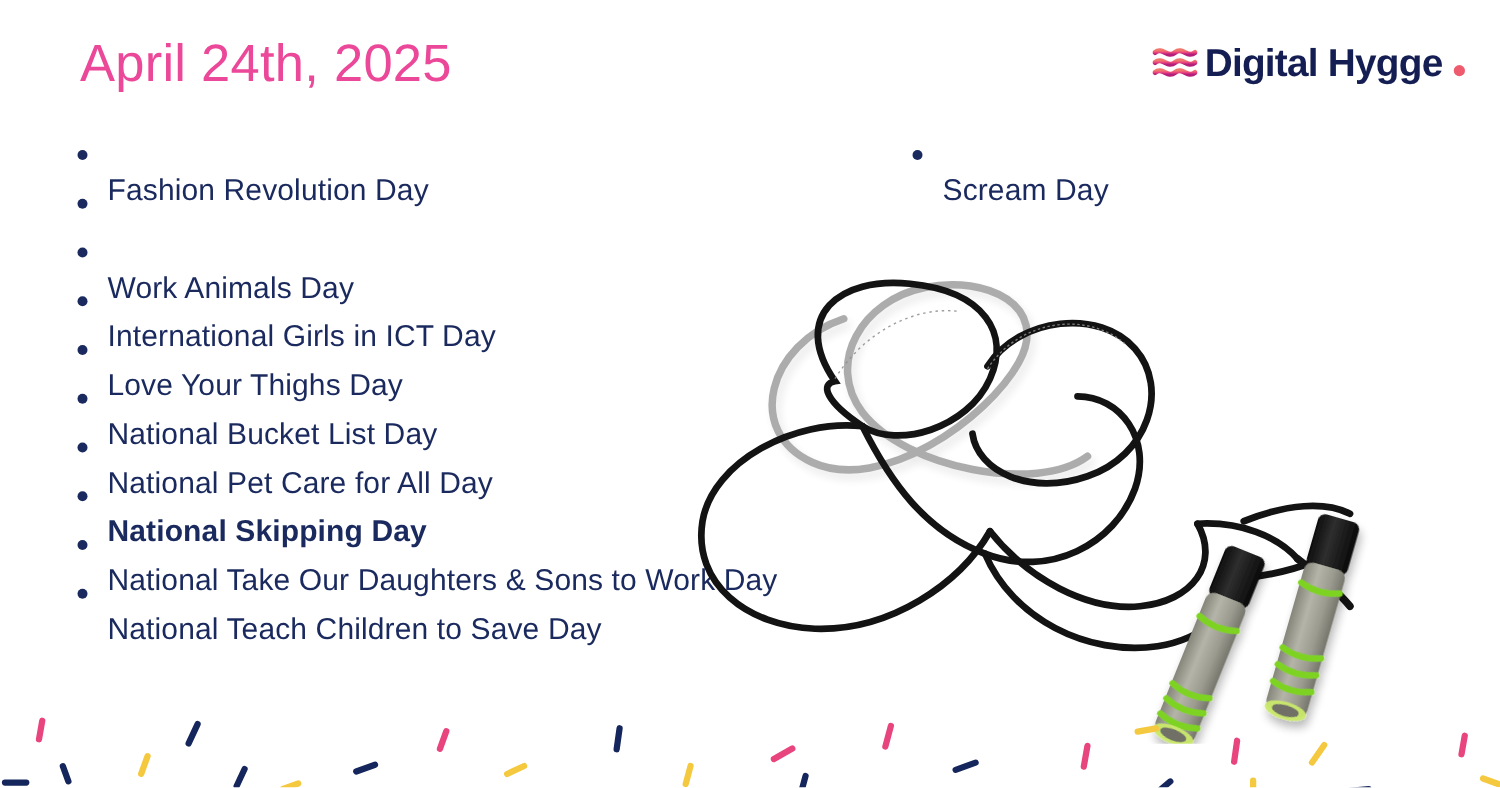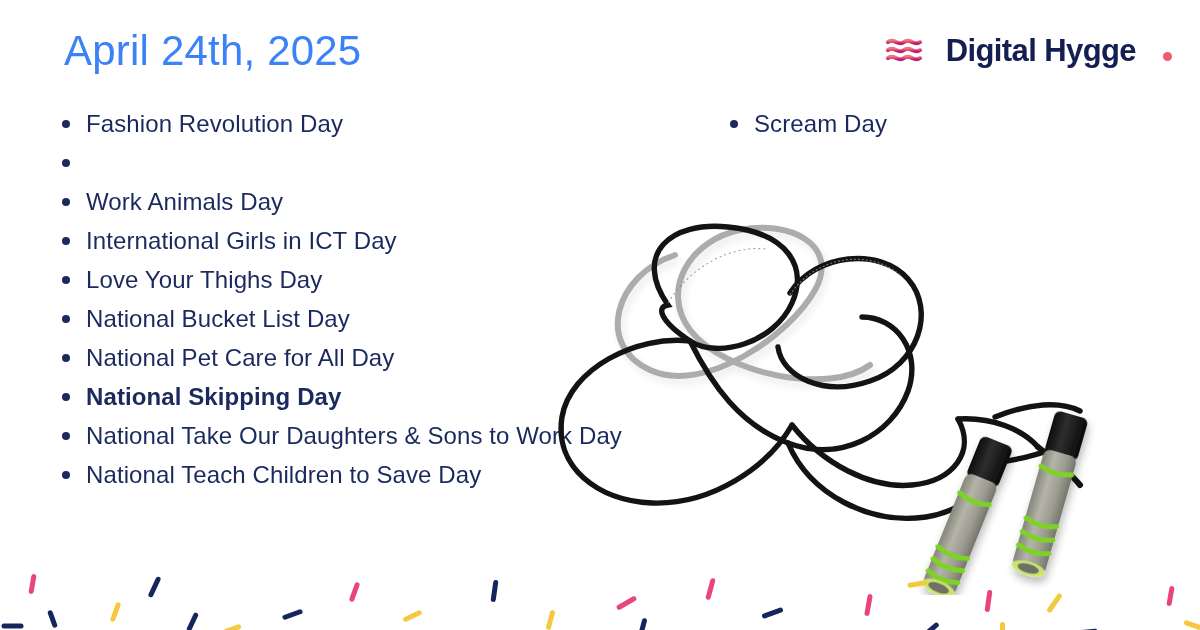--- a/index.html
+++ b/index.html
@@ -16,31 +16,31 @@
   }
 
   
   #page-title {
     position: absolute;
     left: 64px;
     top: 27px;
     font-size: 42px;
     font-weight: 400;
     letter-spacing: 0.2px;
-    color: #3b82f6;
+    color: #ec4899;
     white-space: nowrap;
   }
 
   #brand-logo {
     position: absolute;
     right: 28px;
     top: 33px;
     display: flex;
     align-items: center;
-    gap: 24px;
+    gap: 6px;
   }
   #brand-logo .wave-icon {
     width: 36px;
     height: 32px;
     display: block;
     flex: 0 0 auto;
   }
   #brand-logo .brand-text {
     font-size: 31px;
     font-weight: bold;
@@ -84,20 +84,21 @@
     border-radius: 50%;
     background: #1b2a5e;
     flex: 0 0 auto;
     margin-top: 16px;
     margin-right: 16px;
   }
   .day-item .day-label {
     font-size: 24px;
     color: #1b2a5e;
     letter-spacing: 0.1px;
+    margin-top: 29px;
   }
   .day-item.highlight .day-label {
     font-weight: bold;
   }
 
   
   #jump-rope-image {
     position: absolute;
     left: 540px;
     top: 195px;

